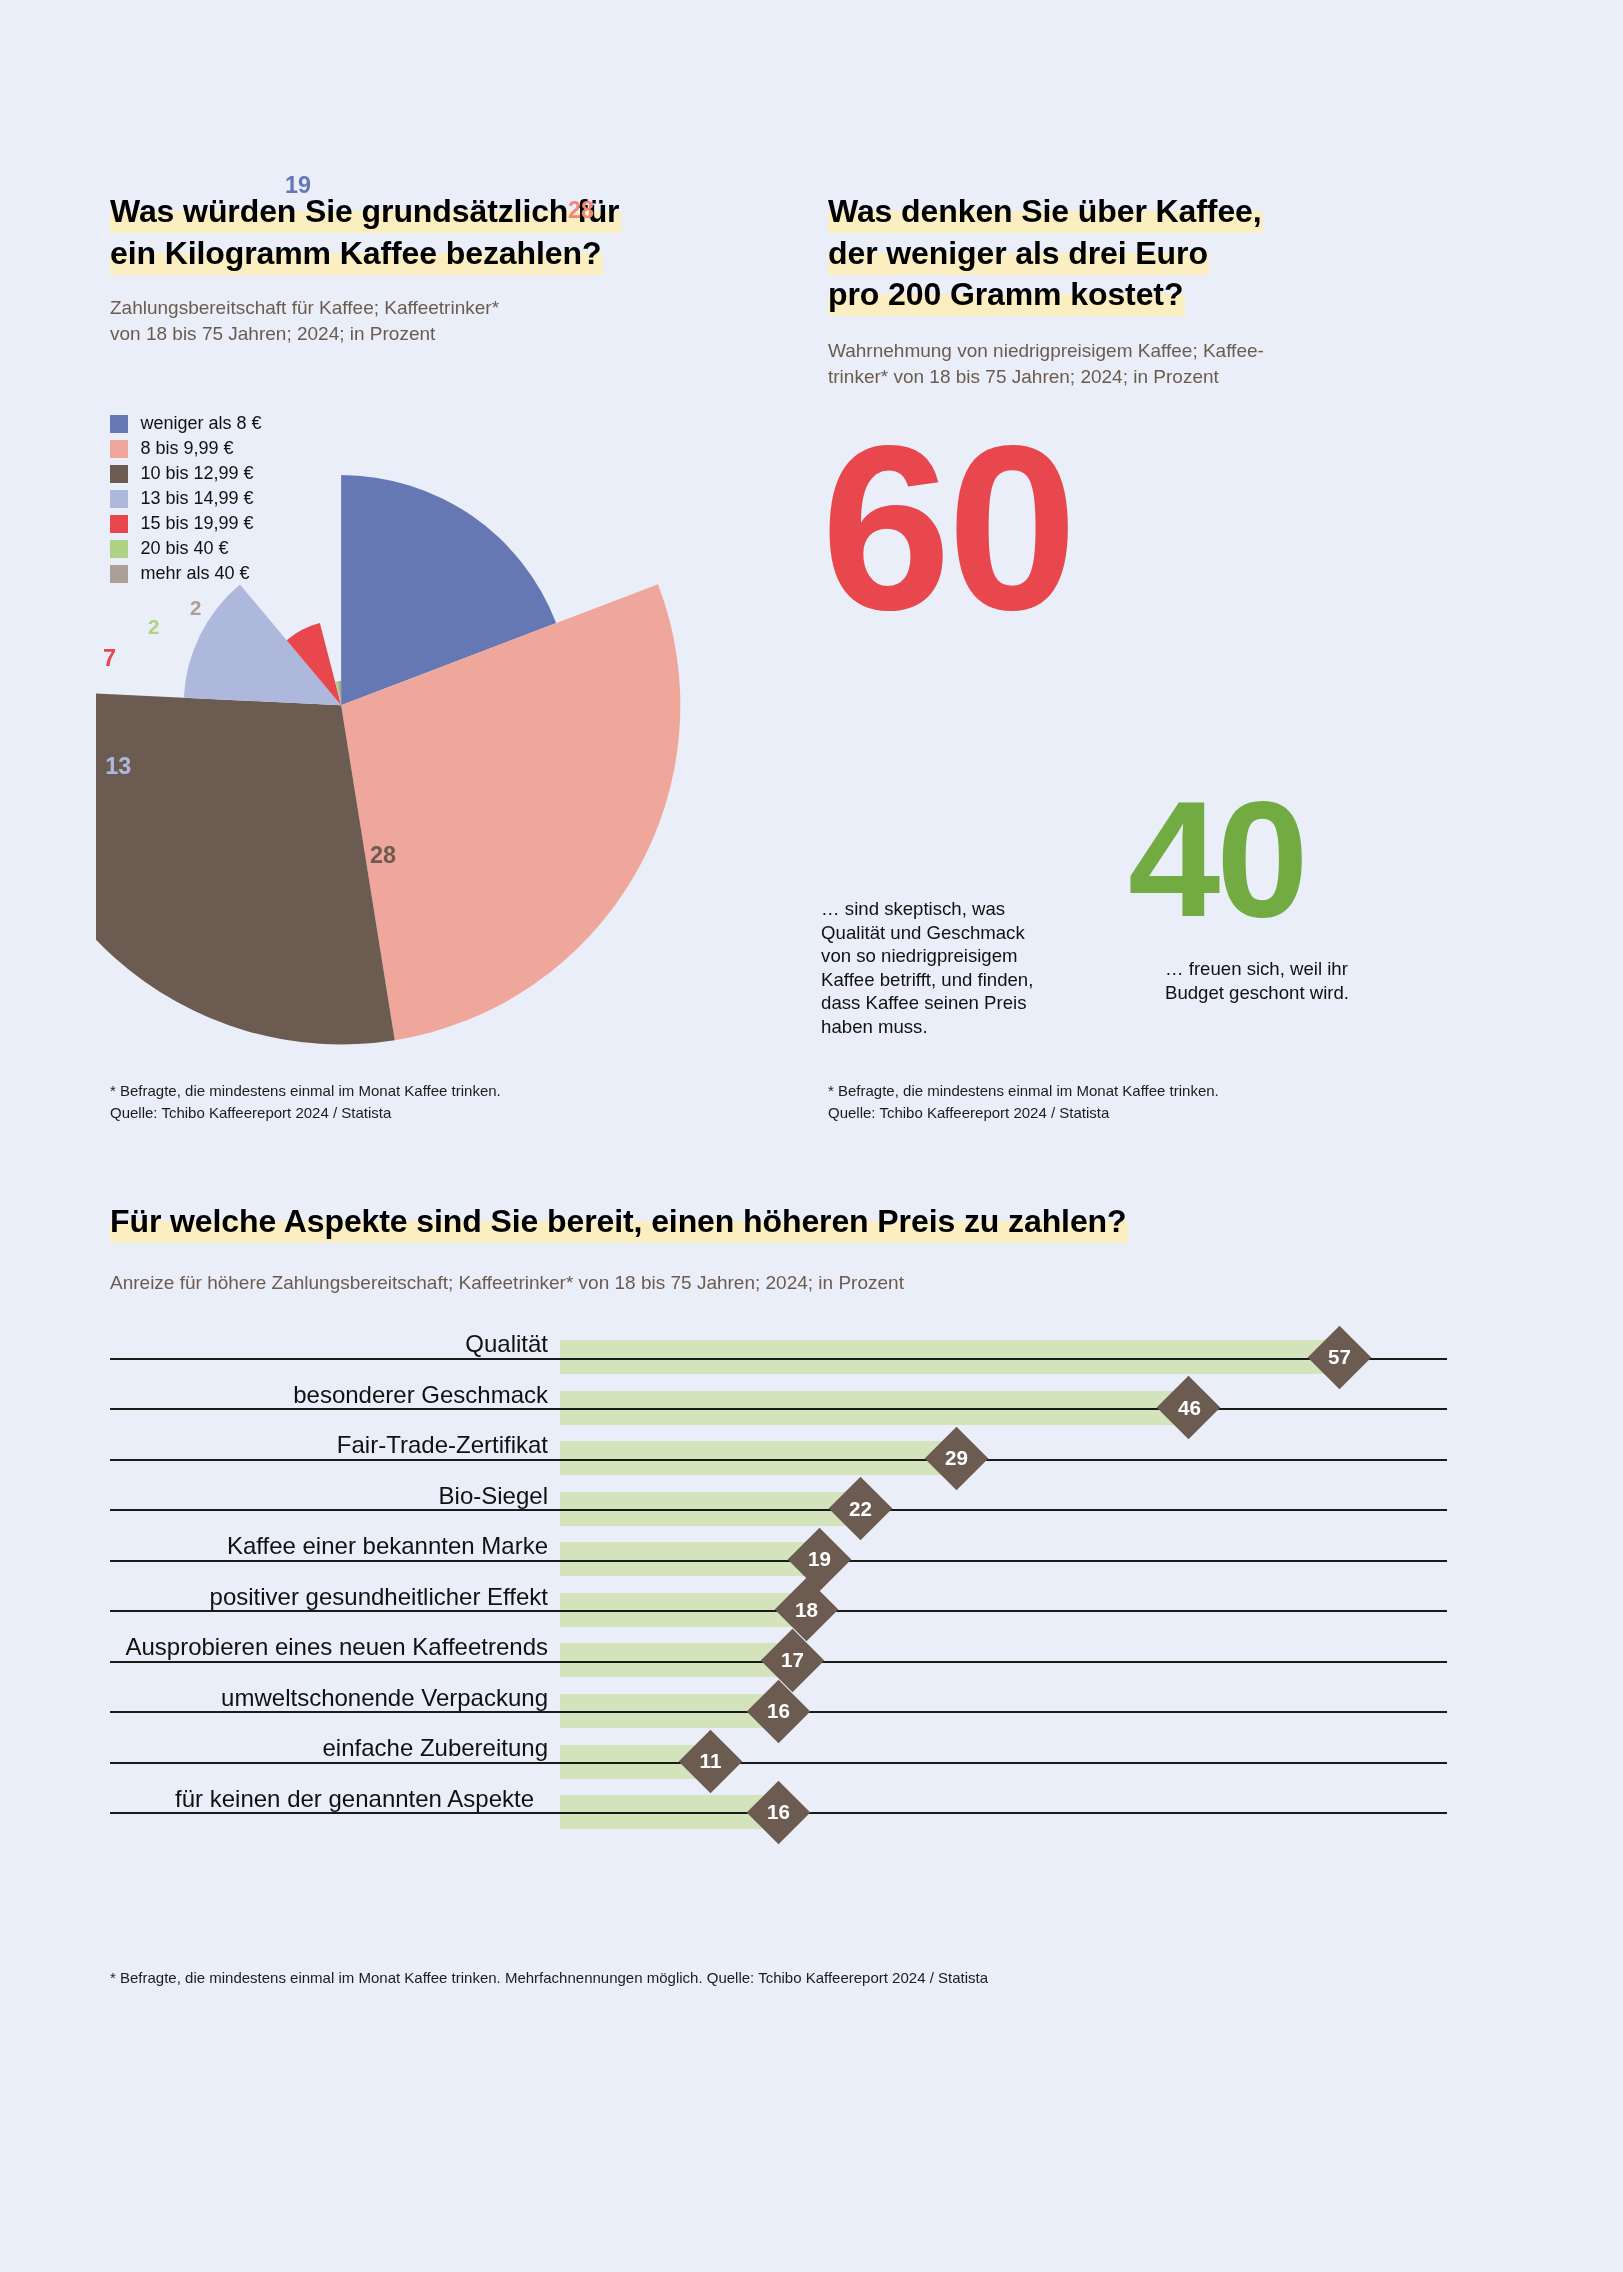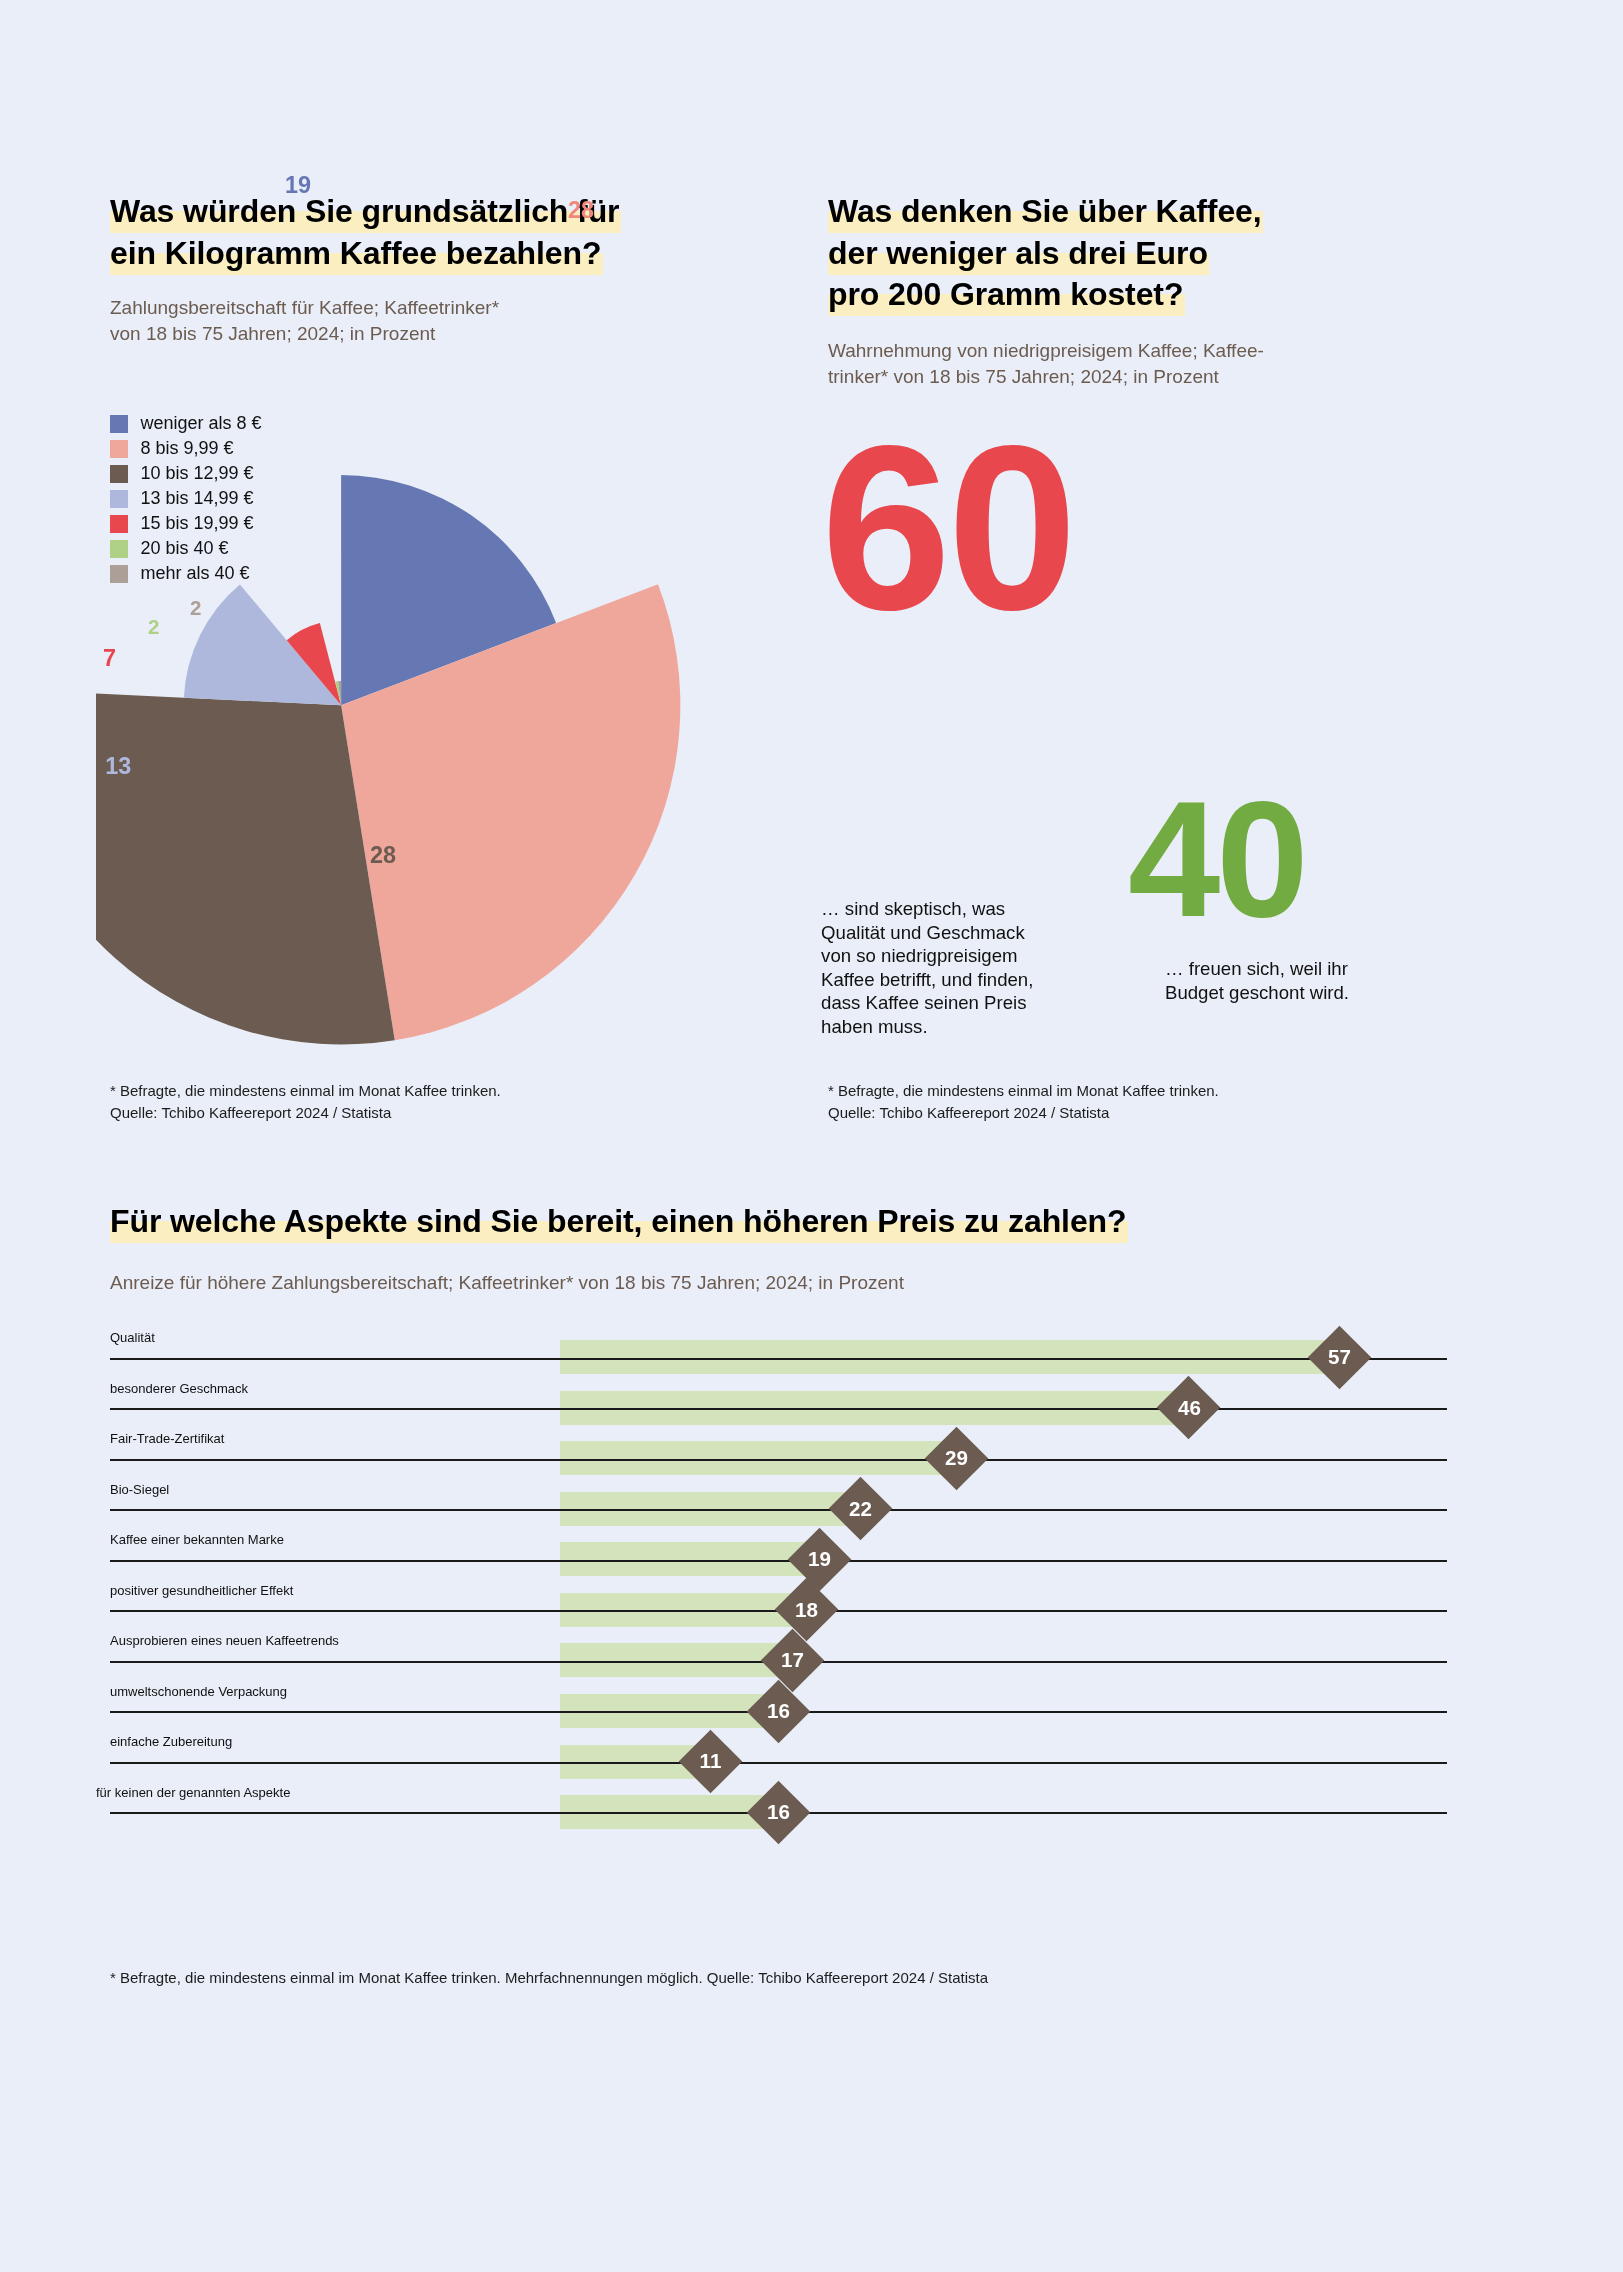--- a/index.html
+++ b/index.html
@@ -84,23 +84,23 @@
     height:2.1px;
     background:#1a1a1a;
   }
   .row-bar {
     position:absolute;
     background:#d3e3bc;
     height:34px;
   }
   .row-label {
     position:absolute;
-    font-size:13px;
+    font-size:24px;
     color:#111;
-    text-align:left;
+    text-align:right;
     white-space:nowrap;
   }
   .diamond {
     position:absolute;
     background:#6b5b50;
     transform: rotate(45deg);
   }
   .diamond-val {
     position:absolute;
     color:#ffffff;

